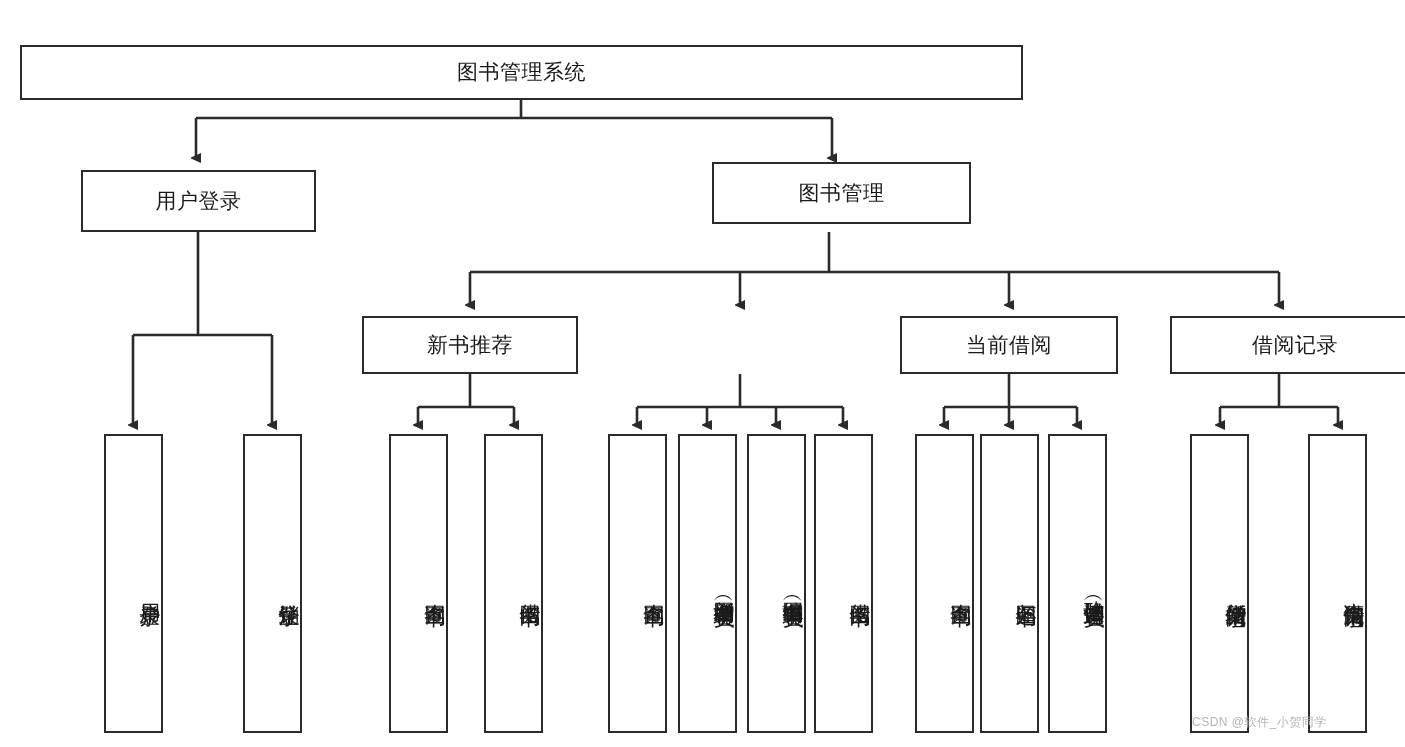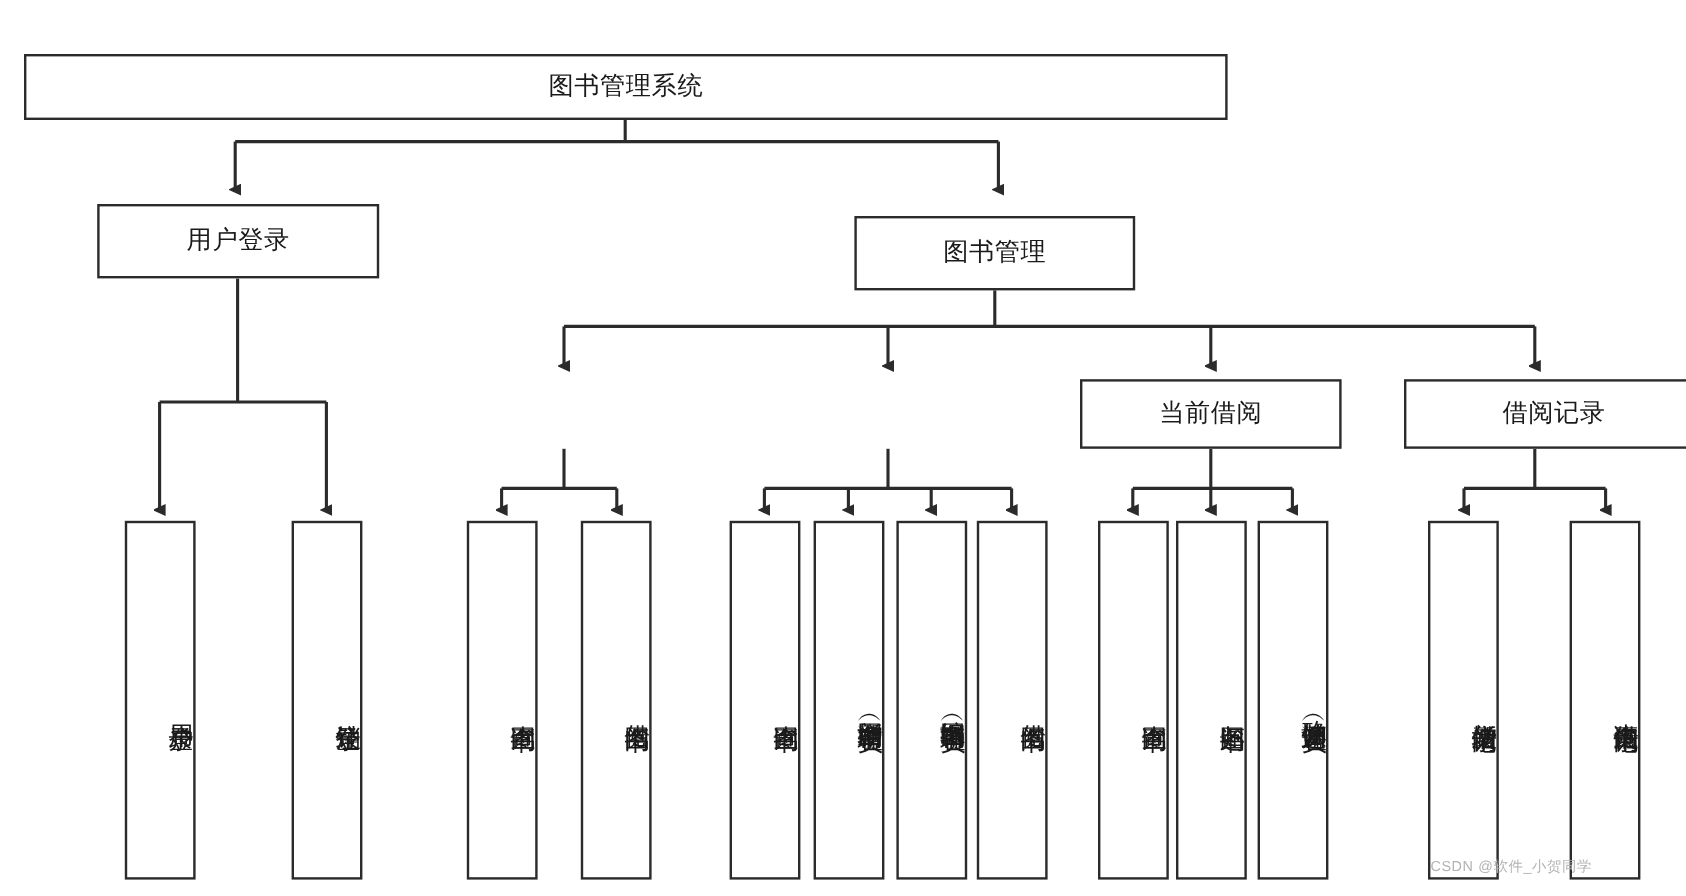--- a/index.html
+++ b/index.html
@@ -117,24 +117,27 @@
   </svg>
 
   <div class="node horizontal" style="left:20px; top:13px; width:1003px; height:55px;margin-top:32px;">
     <span class="node-label">图书管理系统</span>
   </div>
 
   <div class="node horizontal" style="left:81px; top:170px; width:235px; height:62px;">
     <span class="node-label">用户登录</span>
   </div>
 
-  <div class="node horizontal" style="left:712px; top:180px; width:234px; height:62px;">
+  <div class="node horizontal" style="left:712px; top:162px; width:259px; height:62px;">
     <span class="node-label">图书管理</span>
   </div>
 
+  <div class="node horizontal" style="left:362px; top:316px; width:216px; height:58px;">
+    <span class="node-label">新书推荐</span>
+  </div>
 
 
   <div class="node horizontal" style="left:900px; top:316px; width:218px; height:58px;text-align:right;">
     <span class="node-label">当前借阅</span>
   </div>
 
   <div class="node horizontal" style="left:1170px; top:316px; width:250px; height:58px;">
     <span class="node-label">借阅记录</span>
   </div>
 

